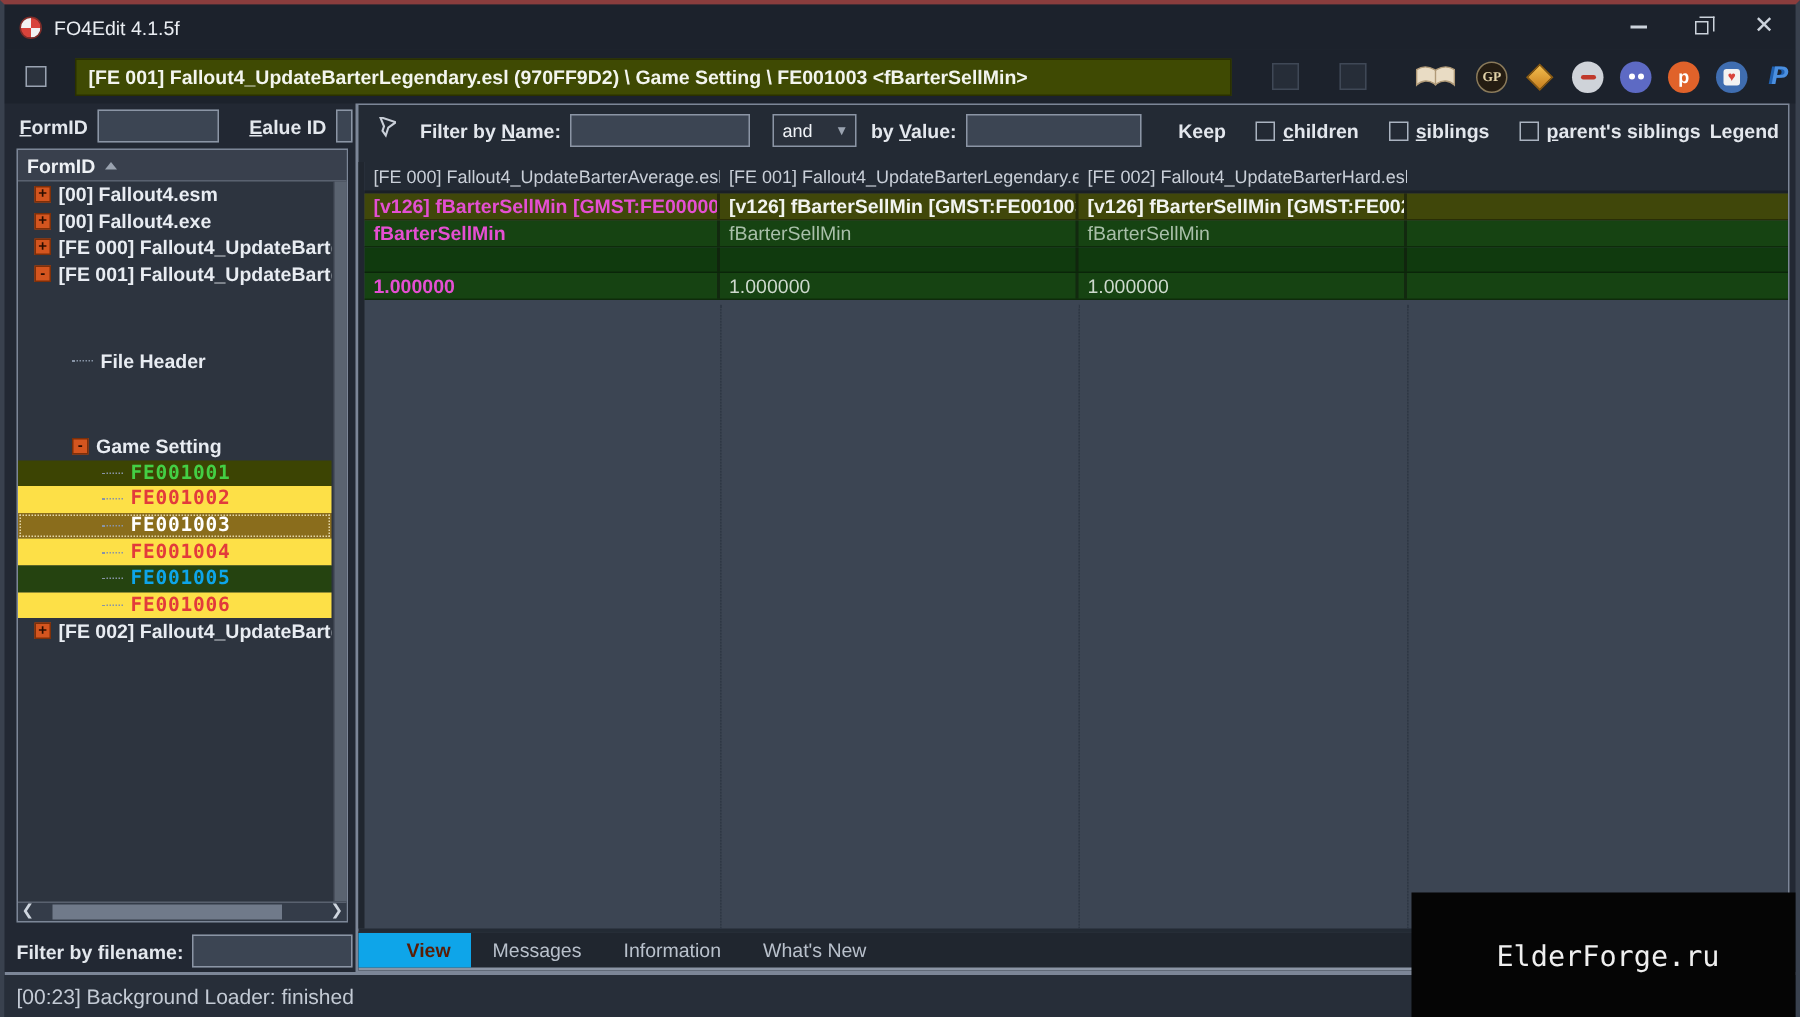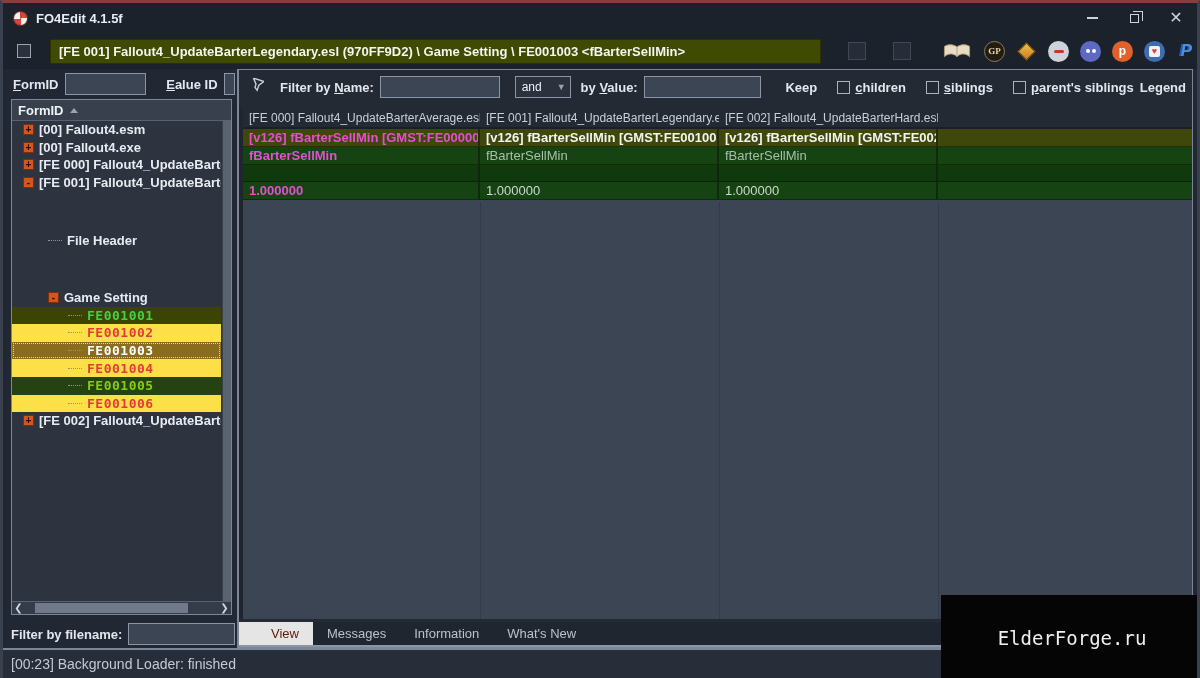--- a/index.html
+++ b/index.html
@@ -5,21 +5,21 @@
   html,body{margin:0;padding:0;background:#10151c;}
   *{box-sizing:border-box;}
   body{font-family:"Liberation Sans", sans-serif; -webkit-font-smoothing:antialiased;}
   .window{position:relative;width:1200px;height:678px;background:#222833;overflow:hidden;
           border-top:3px solid #8a3d3d;border-left:3px solid #39414e;border-right:3px solid #39414e;}
   
   .titlebar{position:absolute;left:0;top:0;width:100%;height:30px;background:#1c222c;display:flex;align-items:center;}
   .app-icon{width:15px;height:15px;border-radius:50%;margin:0 8px 0 10px;
             background:conic-gradient(#d8433b 0 90deg,#f2f2f2 90deg 180deg,#d8433b 180deg 270deg,#f2f2f2 270deg 360deg);
             border:1px solid #802c28;}
-  .title-text{color:#e9edf2;font-size:13px;font-weight:bold;}
+  .title-text{color:#e9edf2;font-size:13px;font-weight:normal;}
   .win-controls{position:absolute;right:0;top:0;height:30px;display:flex;}
   .win-btn{width:42px;height:30px;display:flex;align-items:center;justify-content:center;color:#ccd3dc;}
   .min-glyph{display:inline-block;width:11px;height:0;border-top:2px solid #ccd3dc;}
   .restore-glyph{position:relative;width:9px;height:9px;border:1px solid #ccd3dc;background:#1c222c;}
   .restore-glyph::before{content:"";position:absolute;left:2px;top:-4px;width:9px;height:9px;border:1px solid #ccd3dc;border-bottom:none;border-left:none;}
   .close-glyph{font-size:16px;line-height:16px;}
   
   .toolbar{position:absolute;left:0;top:30px;width:100%;height:36px;background:#1c222c;display:flex;align-items:center;gap:12px;}
   .tb-check{width:14px;height:14px;border:1px solid #9aa3b2;background:#2b323d;margin:0 7px 0 14px;flex:none;}
   .path-bar{width:826px;height:25px;background:#3f4a03;border:1px solid #2a3000;color:#f3f5ee;
@@ -56,21 +56,21 @@
   .tree-items{position:absolute;left:0;top:21px;right:10px;}
   .trow{height:17.6px;display:flex;align-items:center;color:#e8ecf2;font-size:13px;font-weight:bold;white-space:nowrap;overflow:hidden;}
   .trow .exp{width:11px;height:11px;background:#d4551f;border:1px solid #7e2f08;color:#2a0d00;
              font-size:10px;line-height:9px;text-align:center;font-weight:bold;flex:none;margin-right:5px;}
   .ind1{padding-left:11px;} .ind2{padding-left:36px;margin-top:40px;} .ind3{padding-left:56px;}
   .dash{display:inline-block;width:14px;border-top:1px dotted #8894a6;margin-right:5px;flex:none;}
   .mono{font-family:"DejaVu Sans Mono",monospace;font-size:13px;letter-spacing:0.5px;}
   .st-olivegreen{background:#3c4403;color:#44cf44;}
   .st-maroon{background:#fde047;color:#e23b3b;}
   .st-sel{background:#8a6d1c;color:#ffffff;outline:1px dotted #e3d6a8;outline-offset:-2px;}
-  .st-green{background:#254310;color:#84cc16;text-align:center;}
+  .st-green{background:#254310;color:#0ea5e9;text-align:center;}
   .hscroll{position:absolute;left:0;bottom:0;width:100%;height:13px;background:#343c49;border-top:1px solid #59616f;display:flex;align-items:center;}
   .hs-arrow{width:13px;color:#cfd6df;font-size:10px;text-align:center;line-height:12px;flex:none;}
   .hs-track{position:relative;flex:1;height:100%;}
   .hs-thumb{position:absolute;left:10px;right:30px;top:1px;bottom:1px;background:#707a8a;}
   .fname-row{position:absolute;left:8px;top:618px;width:224px;height:26px;display:flex;align-items:center;}
   #fname-input{width:110px;margin-left:6px;}
   
   .rpane{position:absolute;left:234px;top:66px;width:956px;bottom:30px;background:#232a34;
          border:1px solid #7c8697;border-left:2px solid #7c8697;}
   .filter-row{position:absolute;left:0;top:0;width:100%;height:34px;display:flex;align-items:center;}
@@ -98,21 +98,21 @@
   .r-darkgreen{background:#103a0e;height:17px;}
   .c-mag{color:#e44fd2 !important;font-weight:bold;}
   .c-dim{color:#a9bfa9;}
   .c-pale{color:#cdd9cd;}
   .divlines{position:absolute;left:4px;top:95px;bottom:0;right:0;}
   .vline{position:absolute;top:0;bottom:0;width:1px;background:#30394466;border-left:1px dotted #2e3744;}
   
   .tabbar{position:absolute;left:0;bottom:0;width:100%;height:26px;background:#20262f;border-top:1px solid #30394466;
           border-bottom:2px solid #8b95a5;display:flex;align-items:stretch;}
   .tab{display:flex;align-items:center;padding:0 14px;font-size:13px;color:#b9c1cc;}
-  .tab.active{background:#e5e5e5;color:#5a1c05;font-weight:normal;padding-left:32px;}
+  .tab.active{background:#0ea5e9;color:#5a1c05;font-weight:bold;padding-left:32px;}
   
   .statusbar{position:absolute;left:0;bottom:0;width:100%;height:30px;background:#272e39;border-top:2px solid #7c8697;
              display:flex;align-items:center;padding-left:8px;color:#c3cad4;font-size:14px;}
   
   .watermark{position:absolute;left:938px;top:592px;width:262px;height:86px;background:#050505;z-index:50;
              display:flex;align-items:center;justify-content:center;}
   .watermark span{color:#efefef;font-family:"DejaVu Sans Mono",monospace;font-size:19px;}
 </style>
 </head>
 <body>

